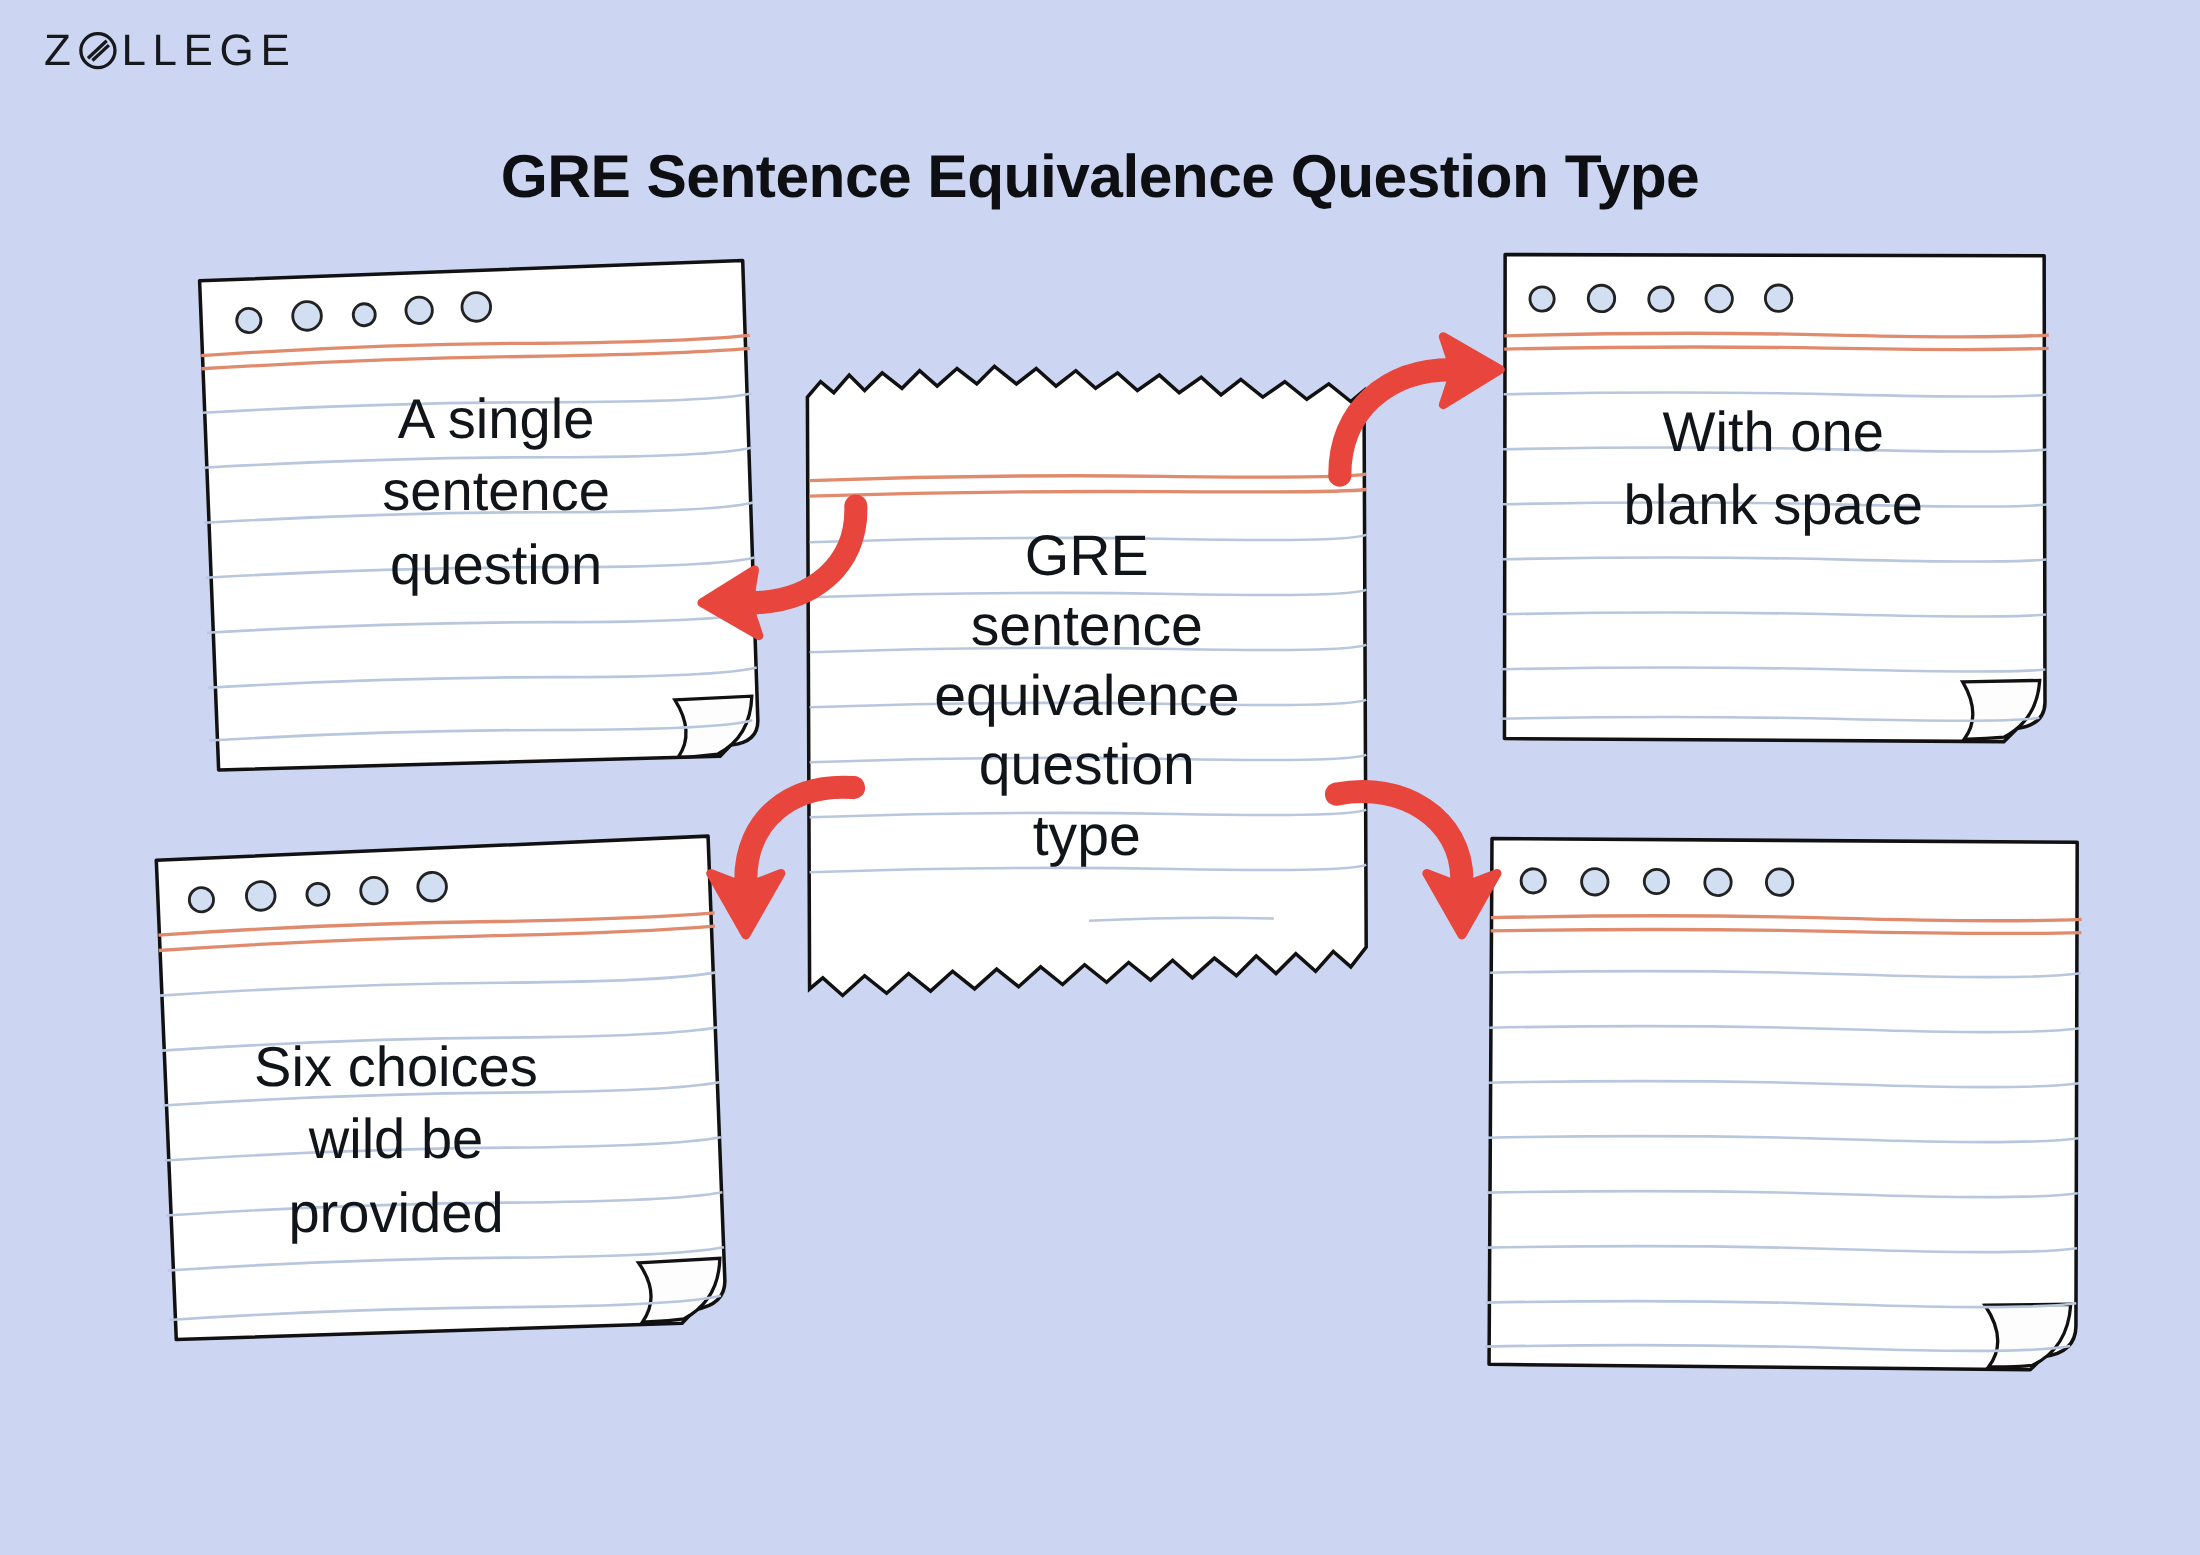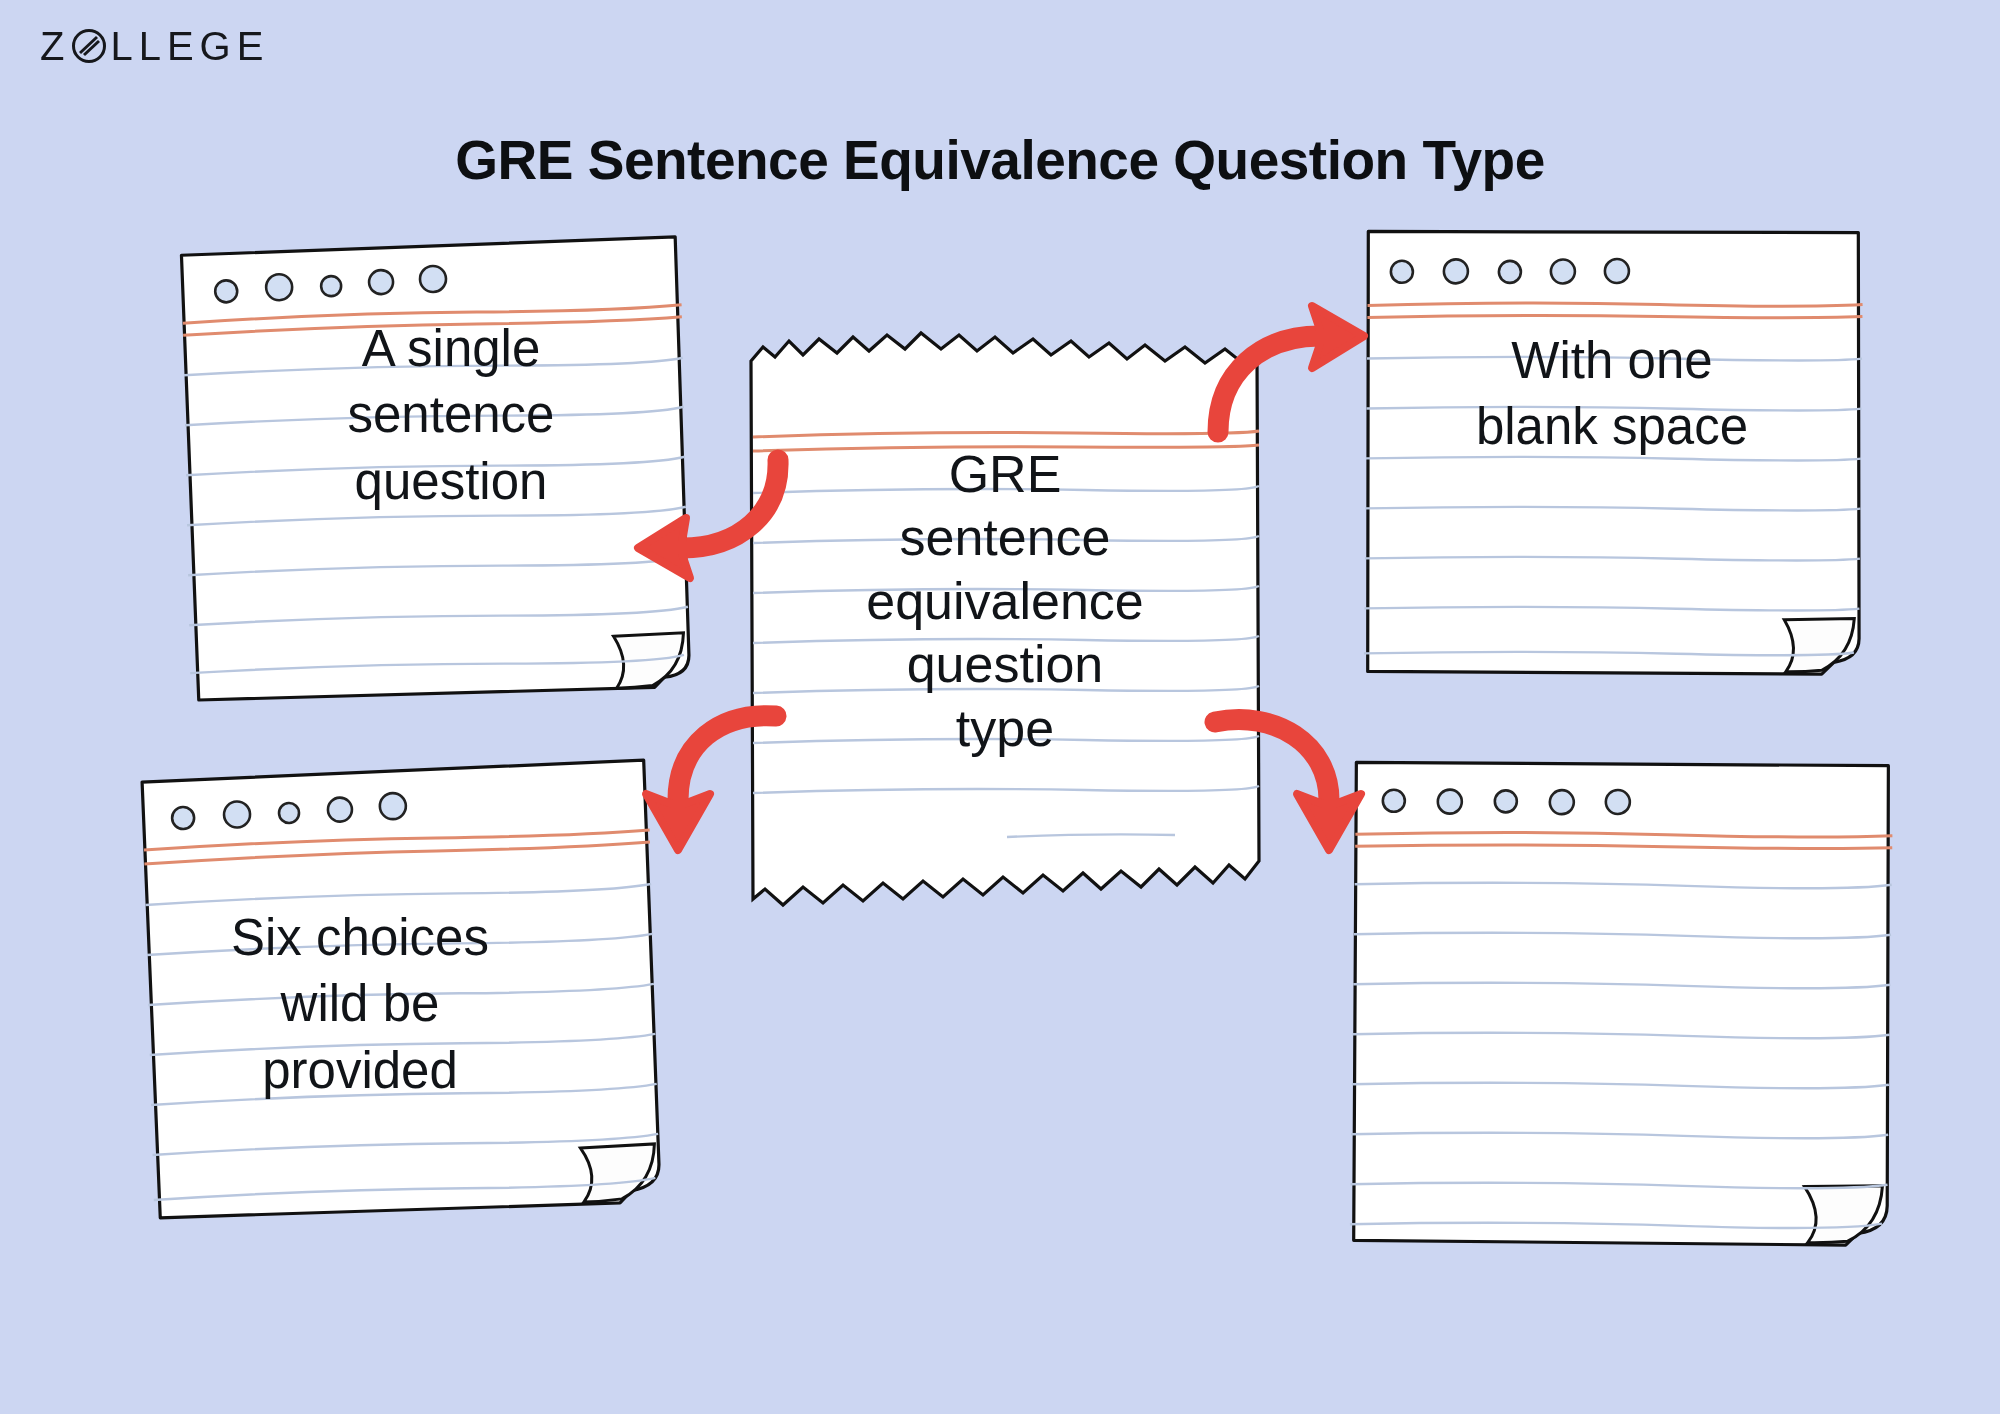--- a/index.html
+++ b/index.html
@@ -81,28 +81,29 @@
     position: absolute;
     left: 0;
     width: 100%;
     text-align: center;
     color: #111418;
     font-family: "Liberation Sans", "DejaVu Sans", sans-serif;
     font-weight: 400;
     line-height: 1.30;
     white-space: pre-line;
     pointer-events: none;
+    margin-top: 32px;
   }
 
   
   #note-top-left   { left: 180px;  top: 240px;  width: 510px;  height: 460px; }
   #note-top-right  { left: 1358px; top: 228px;  width: 508px;  height: 450px; }
   #note-bottom-left{ left: 140px;  top: 765px;  width: 520px;  height: 450px; }
   #note-bottom-right{left: 1345px; top: 760px;  width: 550px;  height: 490px; }
-  #note-center     { left: 745px;  top: 325px;  width: 520px;  height: 600px; }
+  #note-center     { left: 728px;  top: 325px;  width: 520px;  height: 600px; }
 
   #note-top-left    .note-text { top: 318px; font-size: 51px; }
   #note-top-right   .note-text { top: 100px; font-size: 51px; }
   #note-bottom-left .note-text { top: 168px; font-size: 51px; }
   #note-bottom-right.note      {}
   #note-bottom-right .note-text{ top: 140px; font-size: 48px; }
   #note-center      .note-text { top: 130px; font-size: 52px; }
 
   
   .arrow {

